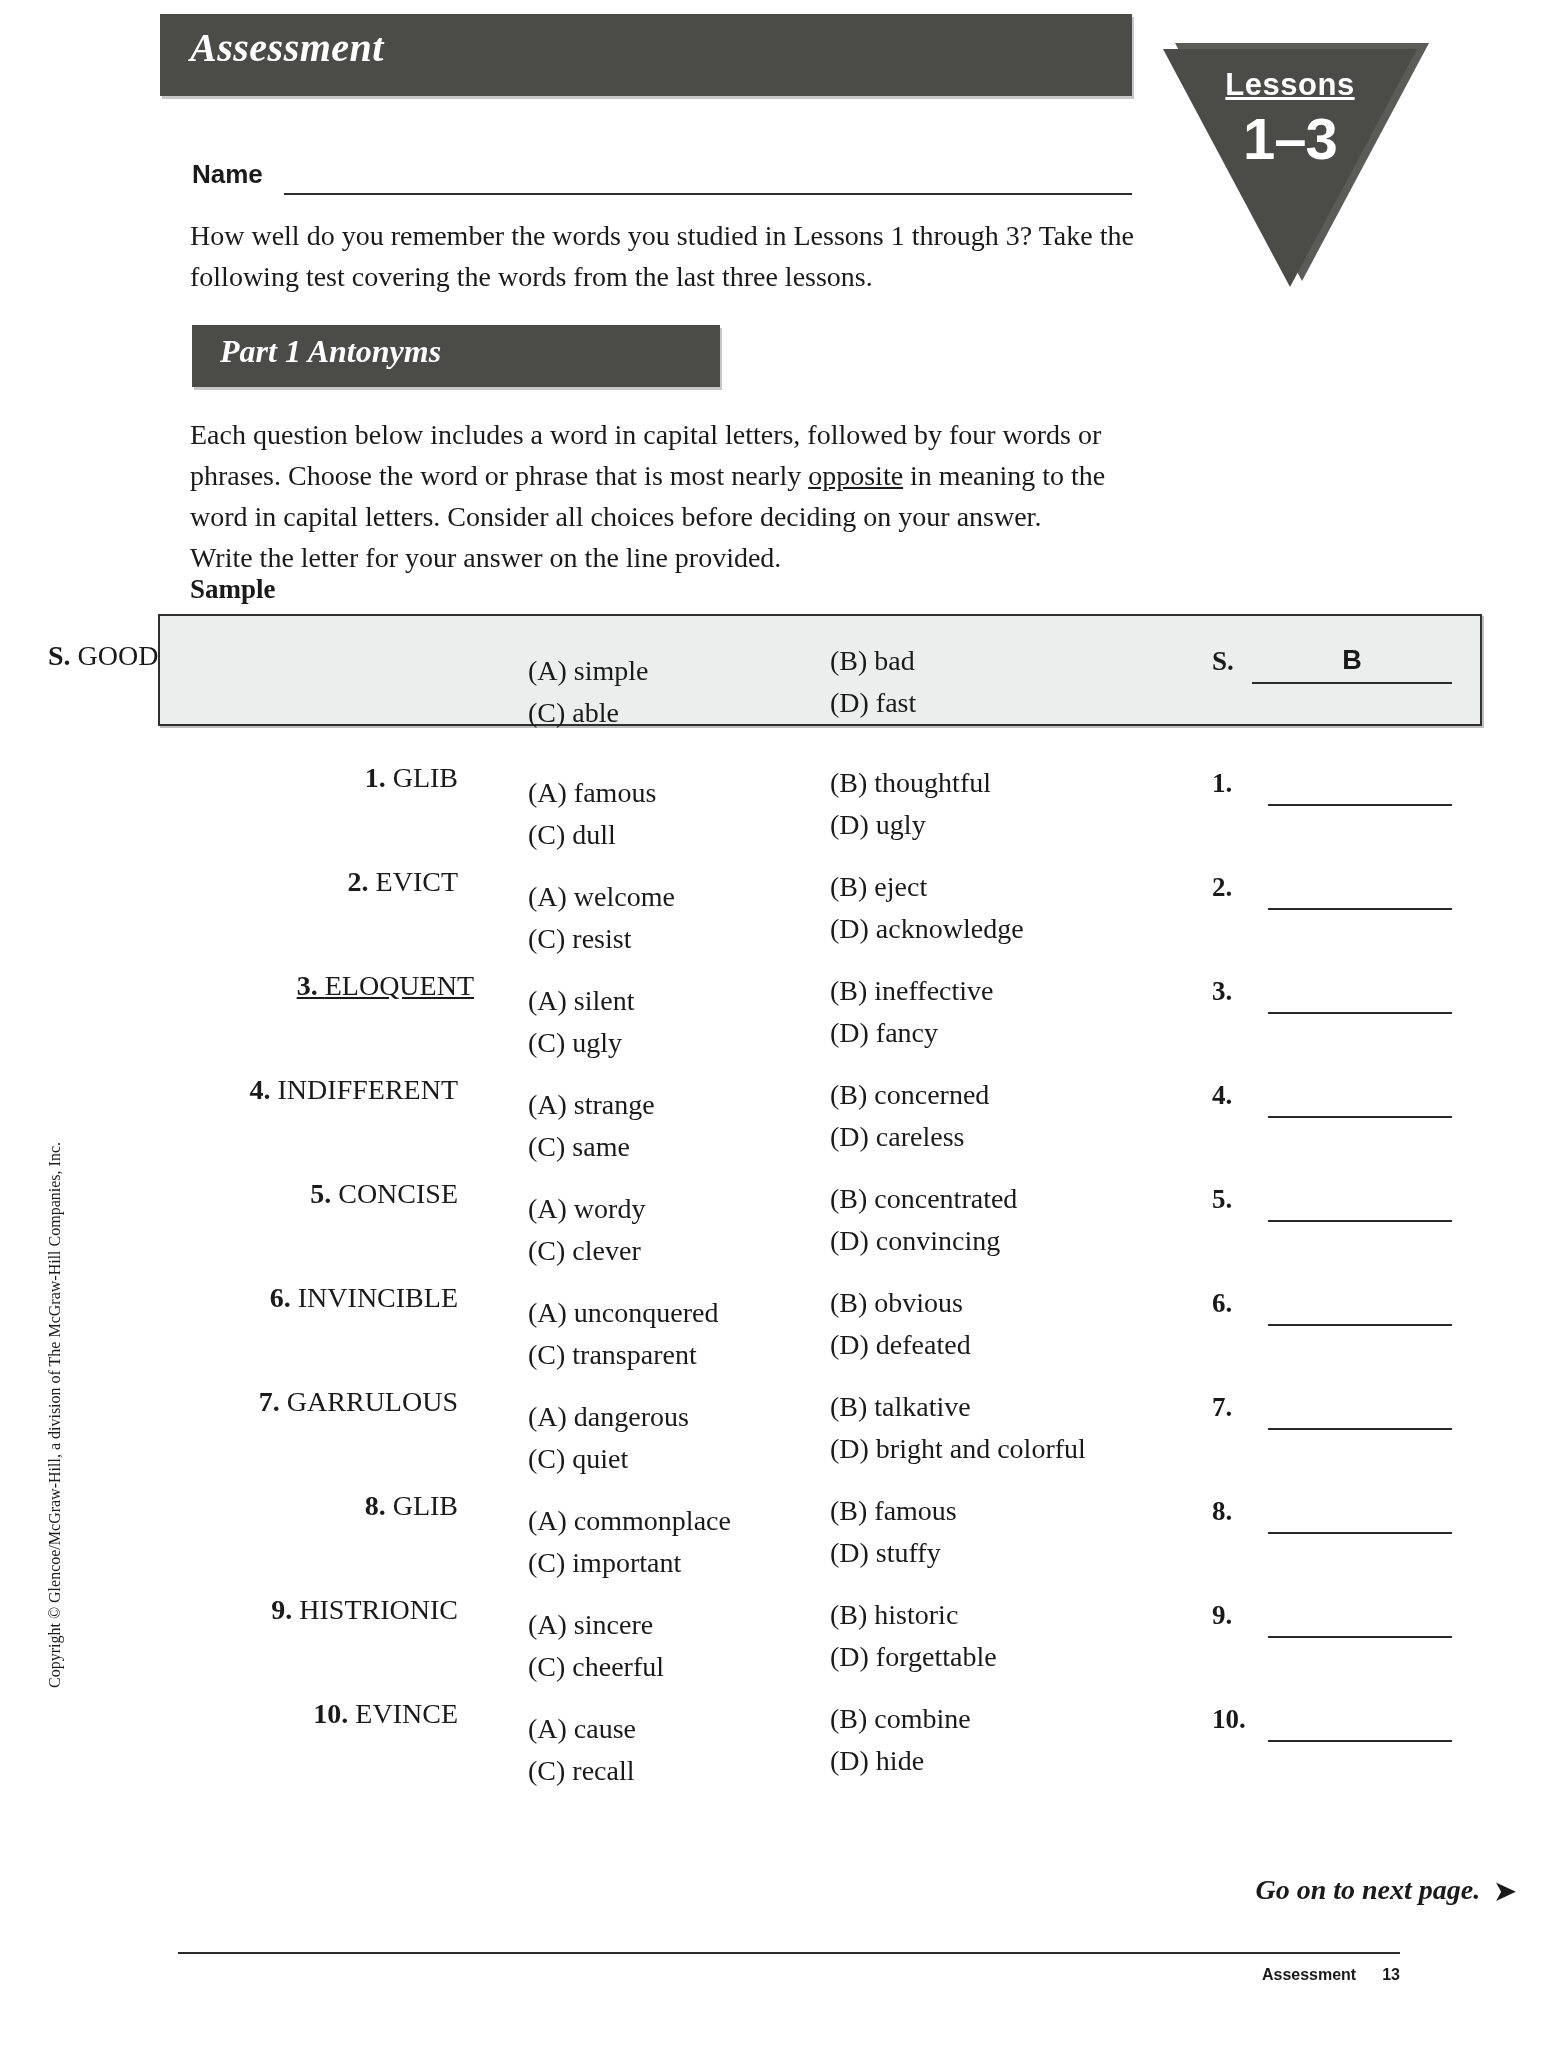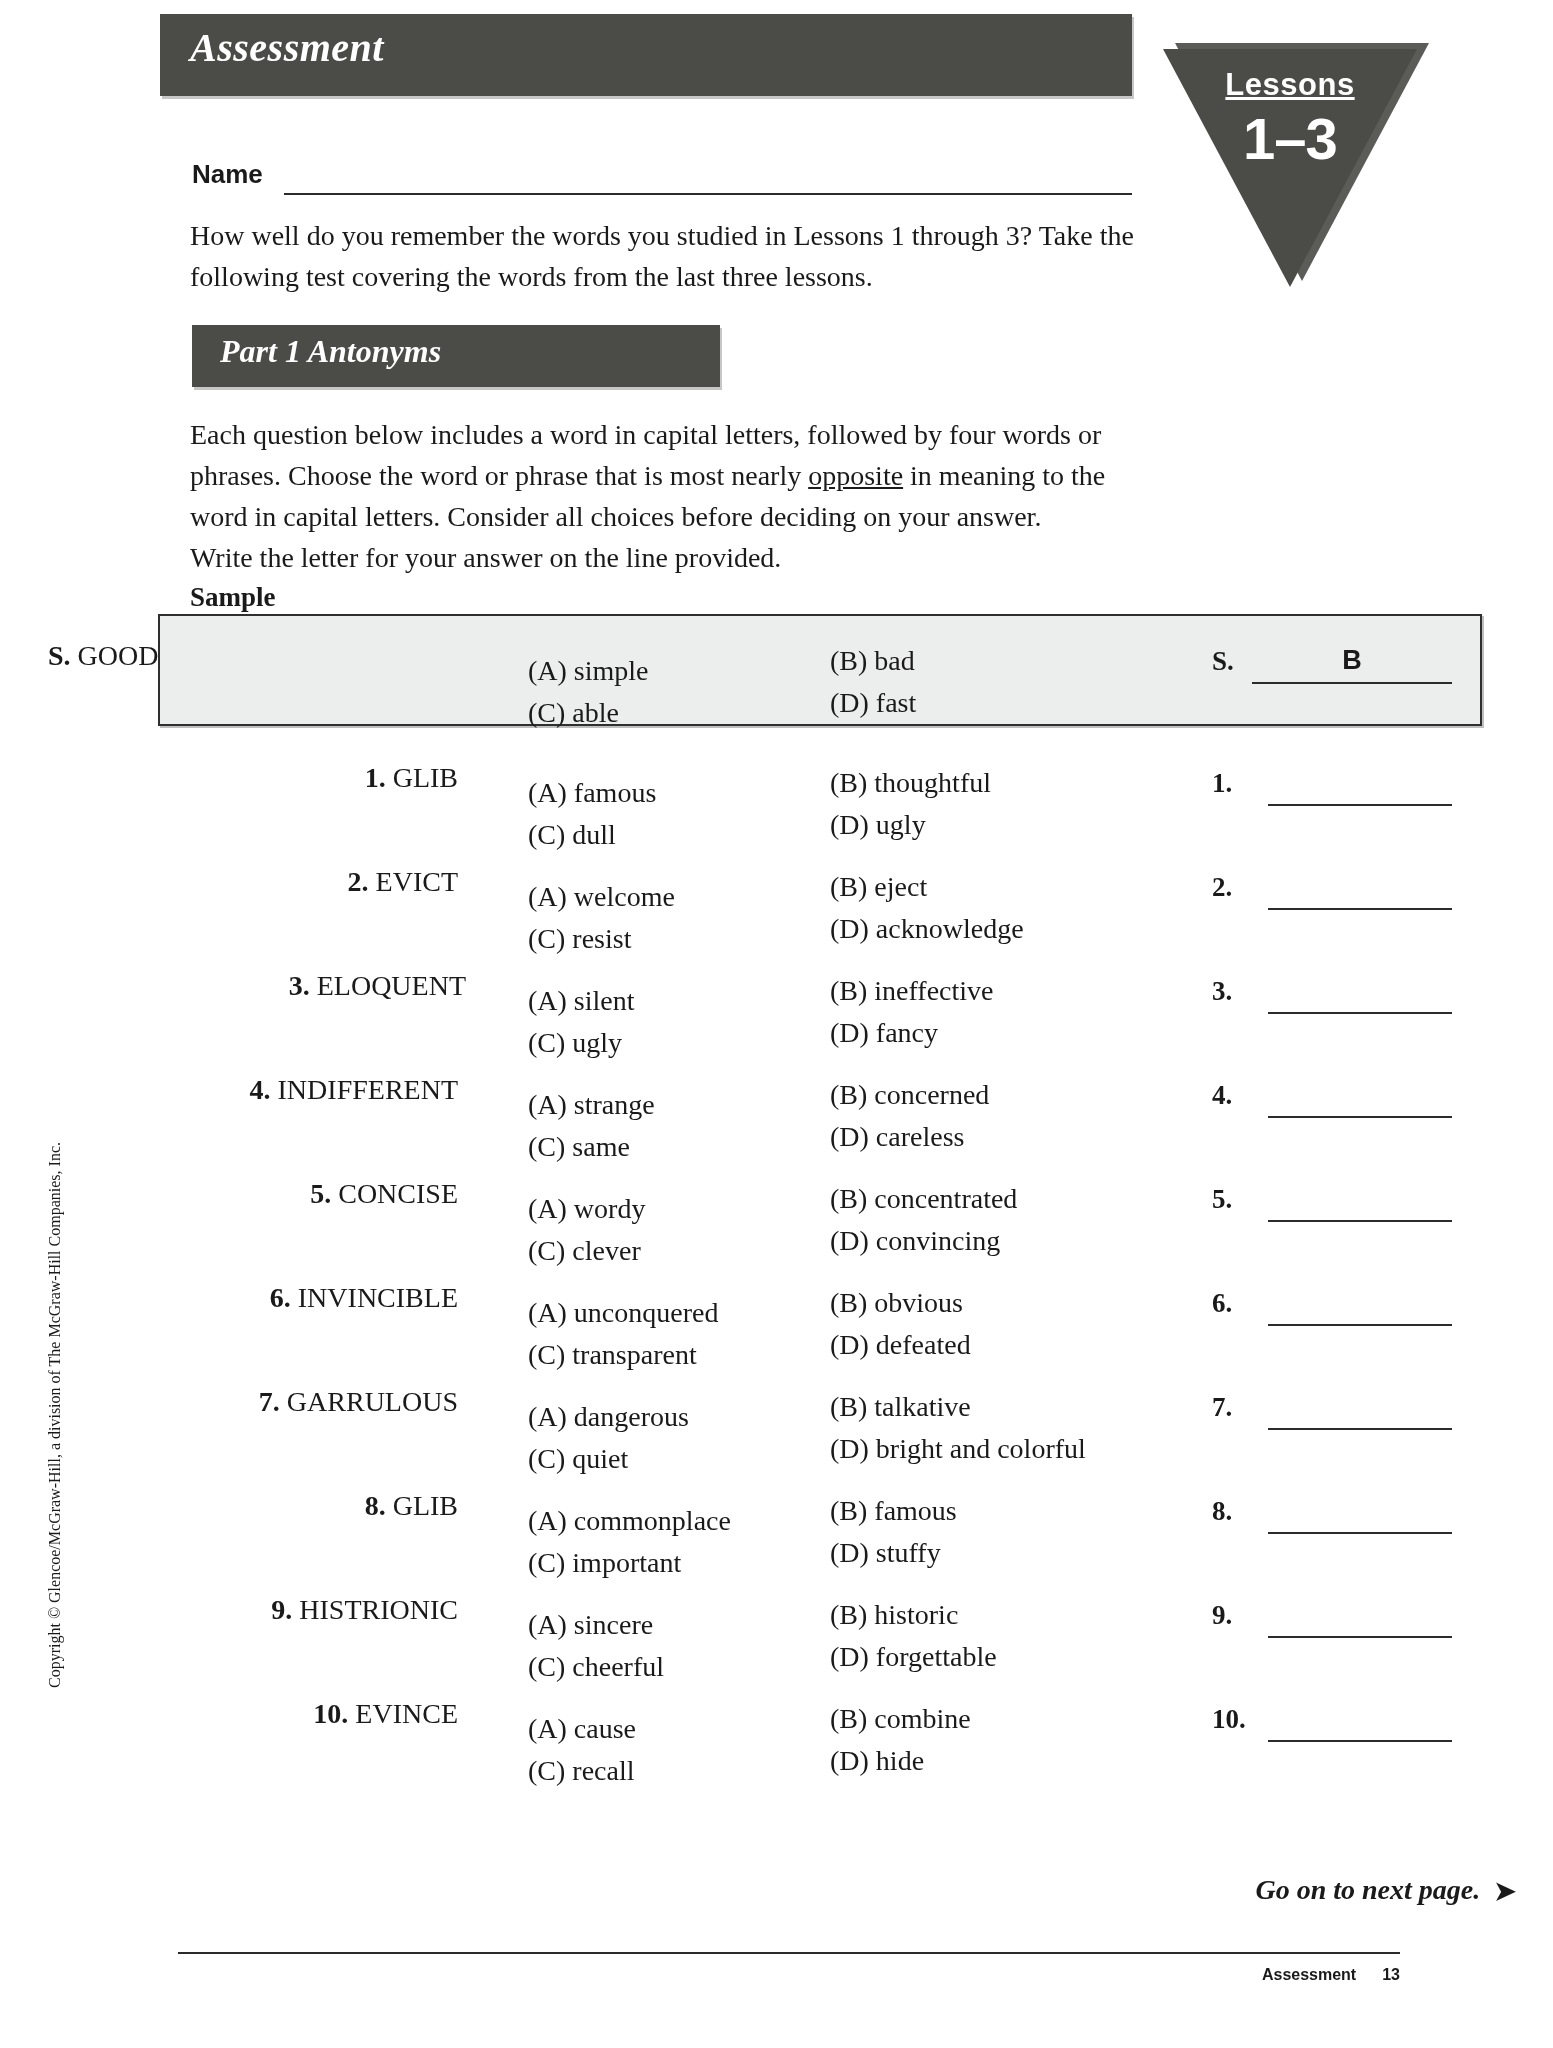--- a/index.html
+++ b/index.html
@@ -171,21 +171,20 @@
 
   
   #sample-heading {
     position: absolute;
     left: 190px;
     top: 574px;
     font-family: "Liberation Serif", serif;
     font-weight: 700;
     font-size: 27px;
     color: #1a1a1a;
-    margin-top: 8px;
   }
 
   
   #sample-box {
     position: absolute;
     left: 158px;
     top: 614px;
     width: 1320px;
     height: 108px;
     background: #eceded;
@@ -426,21 +425,21 @@
           <span class="opt">(B) eject</span>
           <span class="opt">(D) acknowledge</span>
         </div>
         <div class="q-answer">
           <span class="ans-num">2.</span>
           <span class="ans-letter"></span>
           <div class="ans-rule"></div>
         </div>
       </div>
       <div class="qrow" style="top: 970px;">
-        <div class="q-term" style="left: 204px; width: 262px;"><span class="q-num">3. </span><span>ELOQUENT</span></div>
+        <div class="q-term" style="left: 212px; width: 262px; text-decoration: underline;"><span class="q-num">3. </span><span>ELOQUENT</span></div>
         <div class="q-col-a">
           <span class="opt">(A) silent</span>
           <span class="opt">(C) ugly</span>
         </div>
         <div class="q-col-b">
           <span class="opt">(B) ineffective</span>
           <span class="opt">(D) fancy</span>
         </div>
         <div class="q-answer">
           <span class="ans-num">3.</span>

